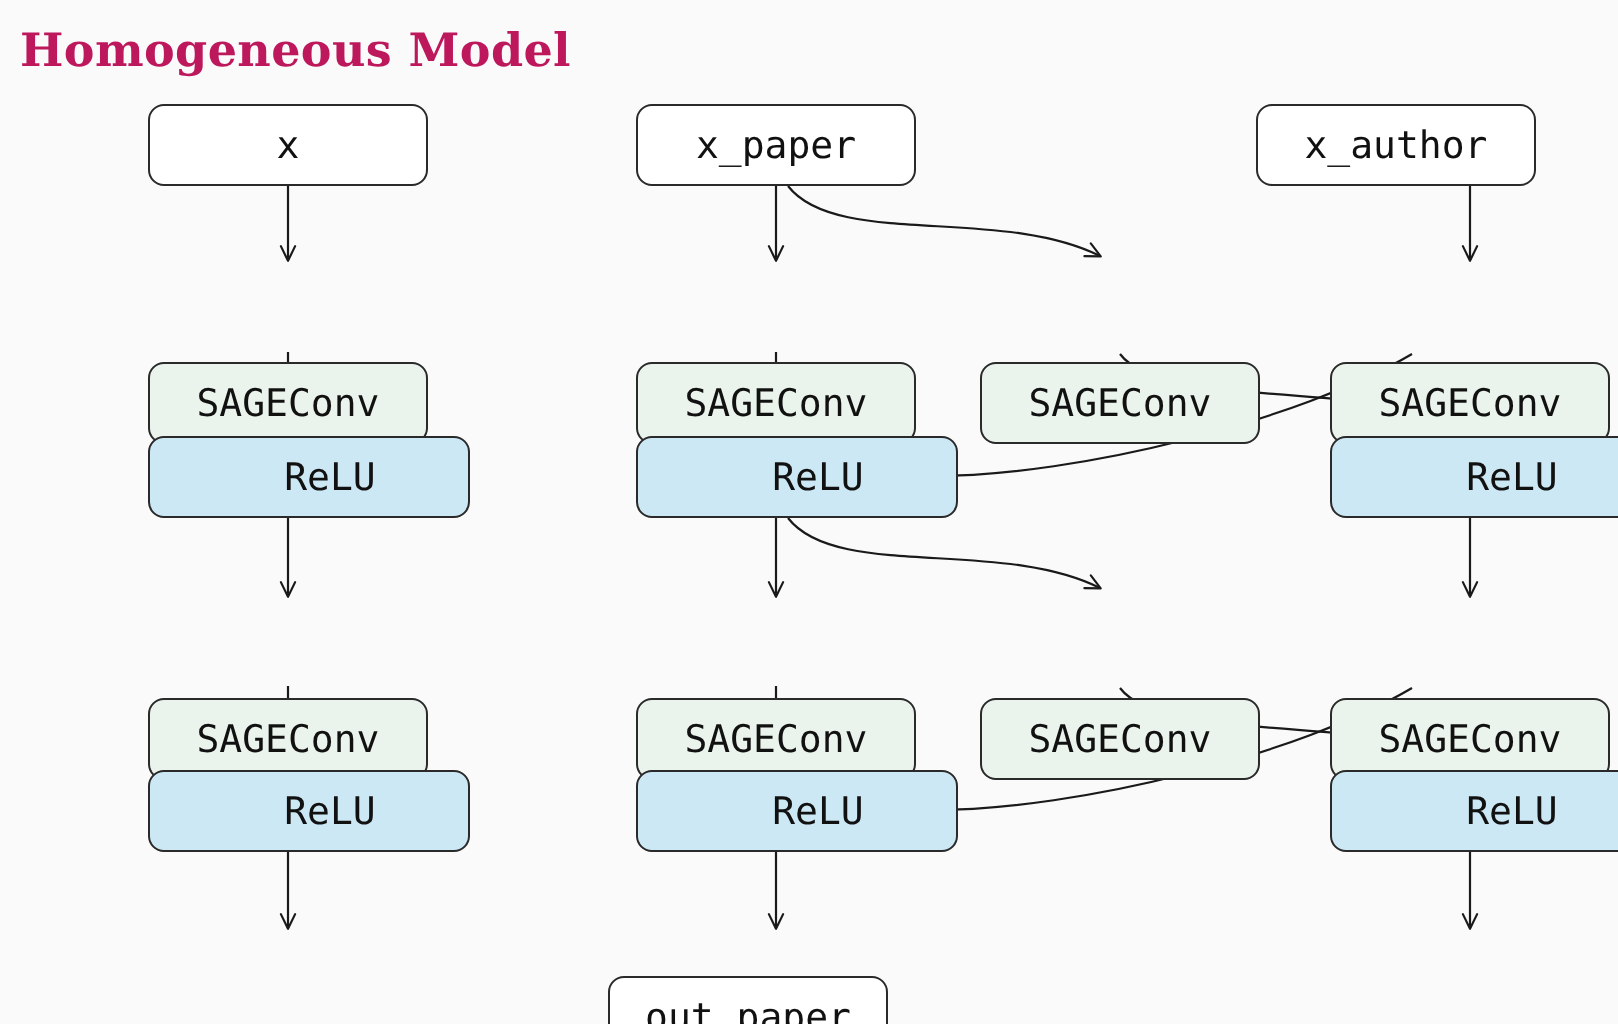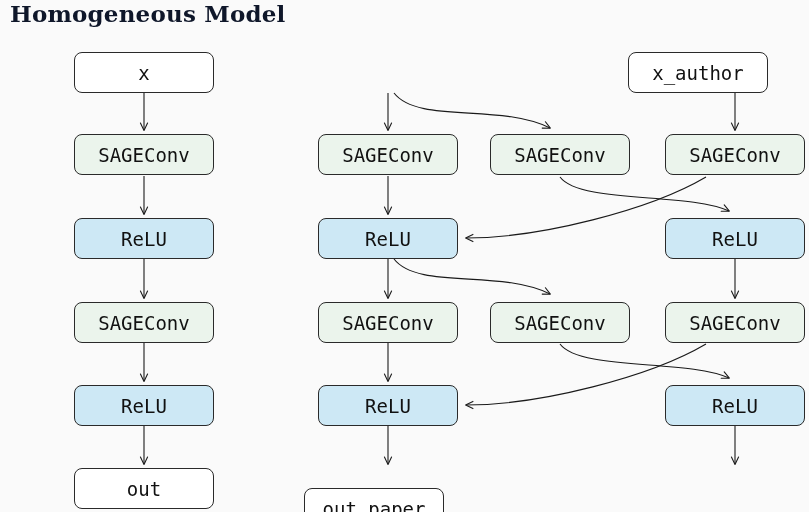--- a/index.html
+++ b/index.html
@@ -5,46 +5,46 @@
   html,body { margin:0; padding:0; }
   #canvas {
     position: relative;
     width: 809px; height: 512px;
     background: var(--background, #fafafa);
     font-family: "DejaVu Sans Mono", "Liberation Mono", monospace;
     overflow: hidden;
   }
   .model-title {
     position: absolute;
-    top: 0;
+    top: 12px;
     font-family: "DejaVu Serif", "Liberation Serif", serif;
     font-weight: 700;
     font-size: 23px;
-    color: #0f172a;
+    color: #be185d;
     white-space: nowrap;
     letter-spacing: 0.2px;
   }
   #title-homo { left: 10px; }
   #title-hetero { left: 424px; }
   .node {
     position: absolute;
     width: 138px; height: 39px;
     border: 1.4px solid var(--border, #2a2a2a);
     border-radius: 8px;
     display: flex;
     align-items: center;
     justify-content: center;
     font-size: 19px;
     color: #111;
     box-sizing: content-box;
     z-index: 2;
   }
   .node.io   { background: var(--io-fill, #ffffff); }
-  .node.conv { background: var(--conv-fill, #ebf4ec); }
-  .node.relu { background: var(--relu-fill, #cde8f5); }
+  .node.conv { background: var(--conv-fill, #ebf4ec); margin-top: 47px; }
+  .node.relu { background: var(--relu-fill, #cde8f5); padding-left: 21px; }
   #arrows {
     position: absolute;
     left: 0; top: 0;
     z-index: 1;
   }
   #arrows path { stroke: var(--arrow, #1a1a1a); stroke-width: 1.1; fill: none; }
 </style>
 </head>
 <body>
 
@@ -82,22 +82,22 @@
     <path d="M394 259 C418 290, 500 269, 550 294" marker-end="url(#ah)"></path>
     <path d="M560 344 C580 371, 688 359, 729 378" marker-end="url(#ah)"></path>
     <path d="M706 344 C650 377, 540 405, 466 405" marker-end="url(#ah)"></path>
   </svg>
 
   <div class="node io" style="left:74px;  top:52px;">x</div>
   <div class="node conv" style="left:74px;  top:134px;">SAGEConv</div>
   <div class="node relu" style="left:74px;  top:218px;">ReLU</div>
   <div class="node conv" style="left:74px;  top:302px;">SAGEConv</div>
   <div class="node relu" style="left:74px;  top:385px;">ReLU</div>
-  <div class="node io" style="left:74px;  top:468px;">out</div>
 
+  <div class="node io" style="left:318px; top:52px;">x_paper</div>
   <div class="node conv" style="left:318px; top:134px;">SAGEConv</div>
   <div class="node relu" style="left:318px; top:218px;">ReLU</div>
   <div class="node conv" style="left:318px; top:302px;">SAGEConv</div>
   <div class="node relu" style="left:318px; top:385px;">ReLU</div>
   <div class="node io" style="left:304px; top:468px;margin-top:20px;">out_paper</div>
 
   <div class="node conv" style="left:490px; top:134px;">SAGEConv</div>
   <div class="node conv" style="left:490px; top:302px;">SAGEConv</div>
 
   <div class="node io" style="left:628px; top:52px;">x_author</div>

